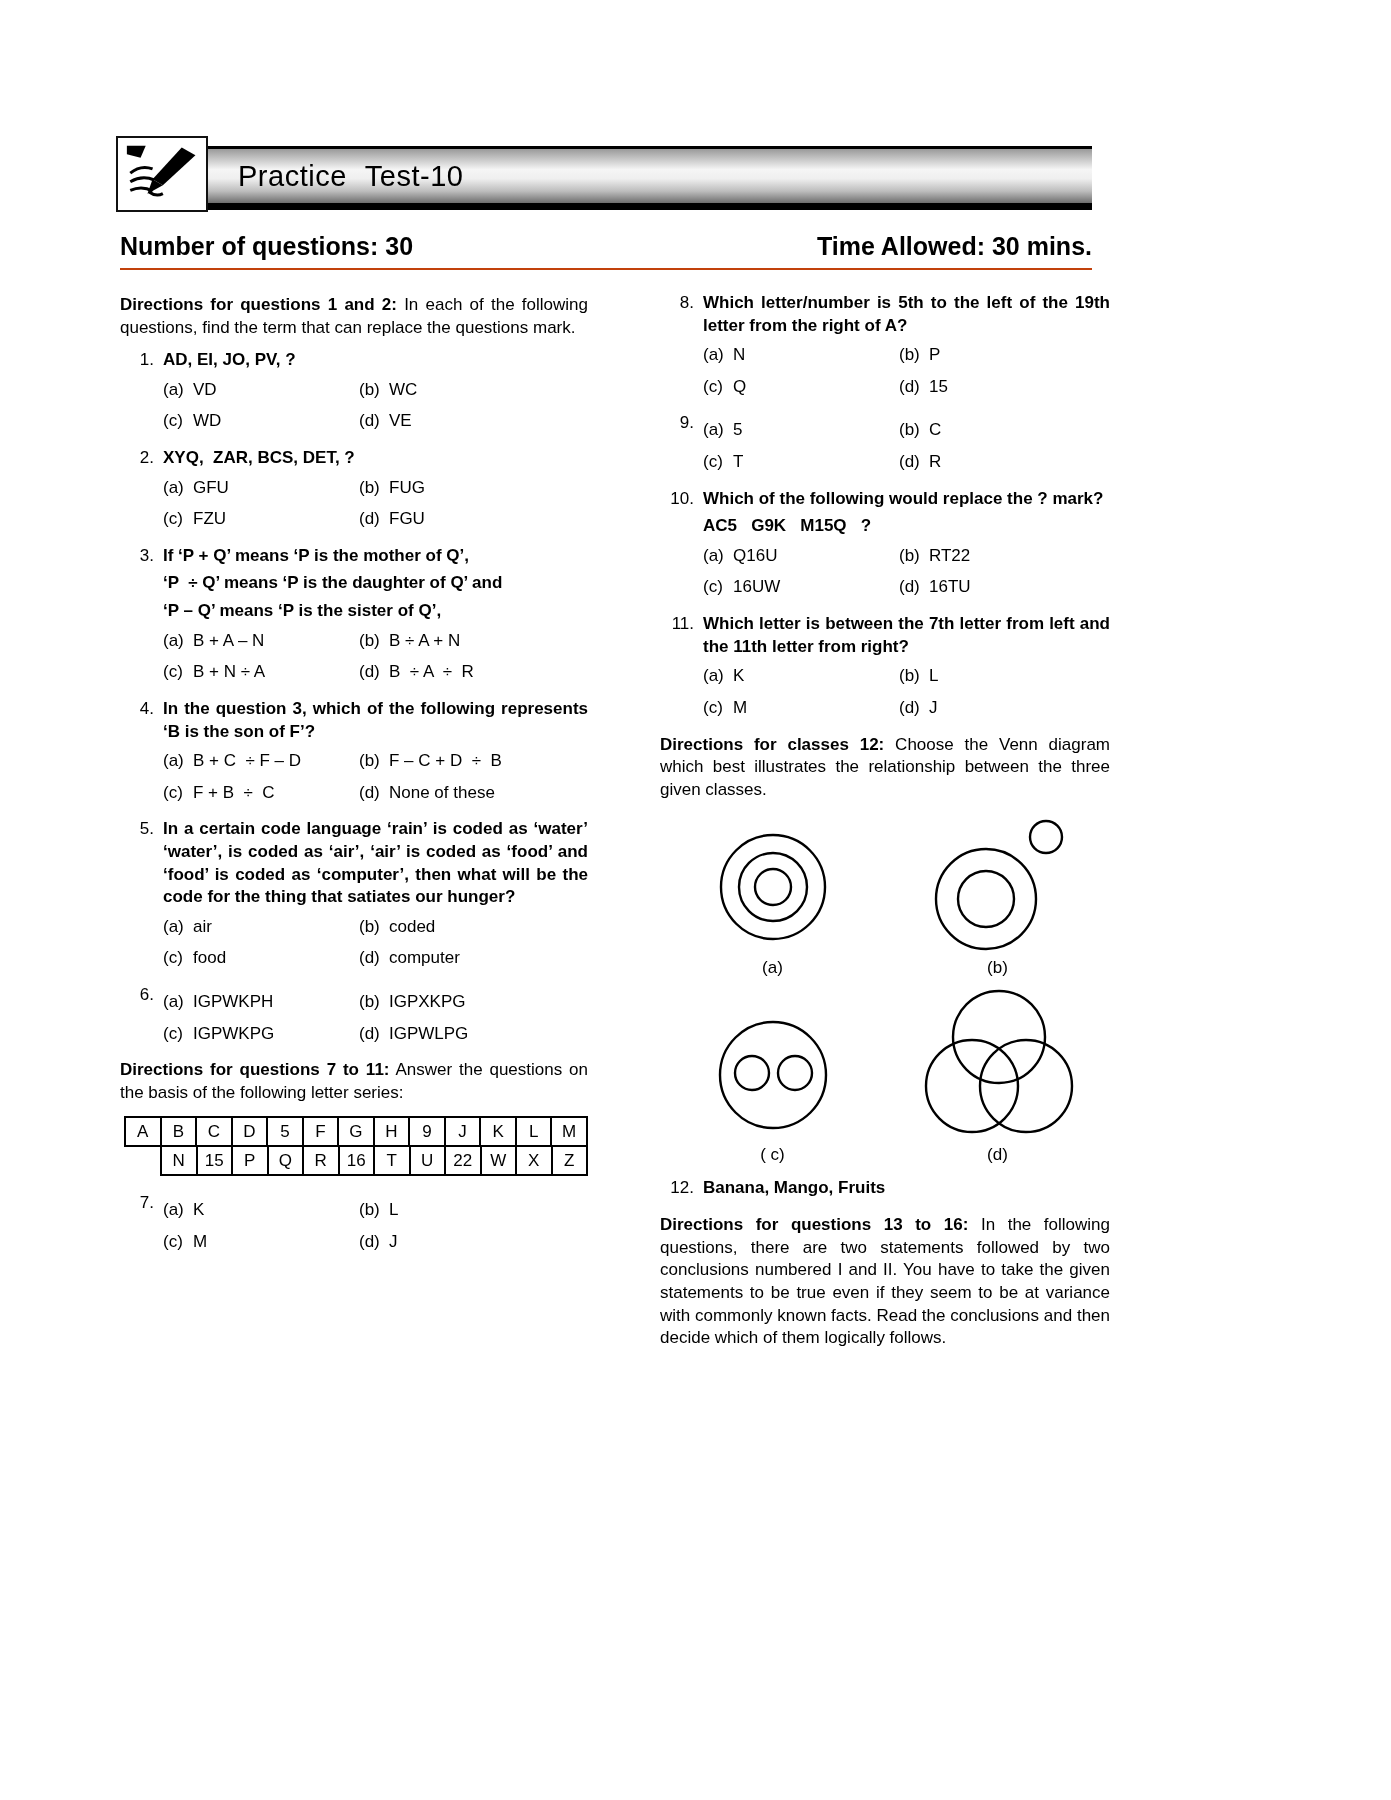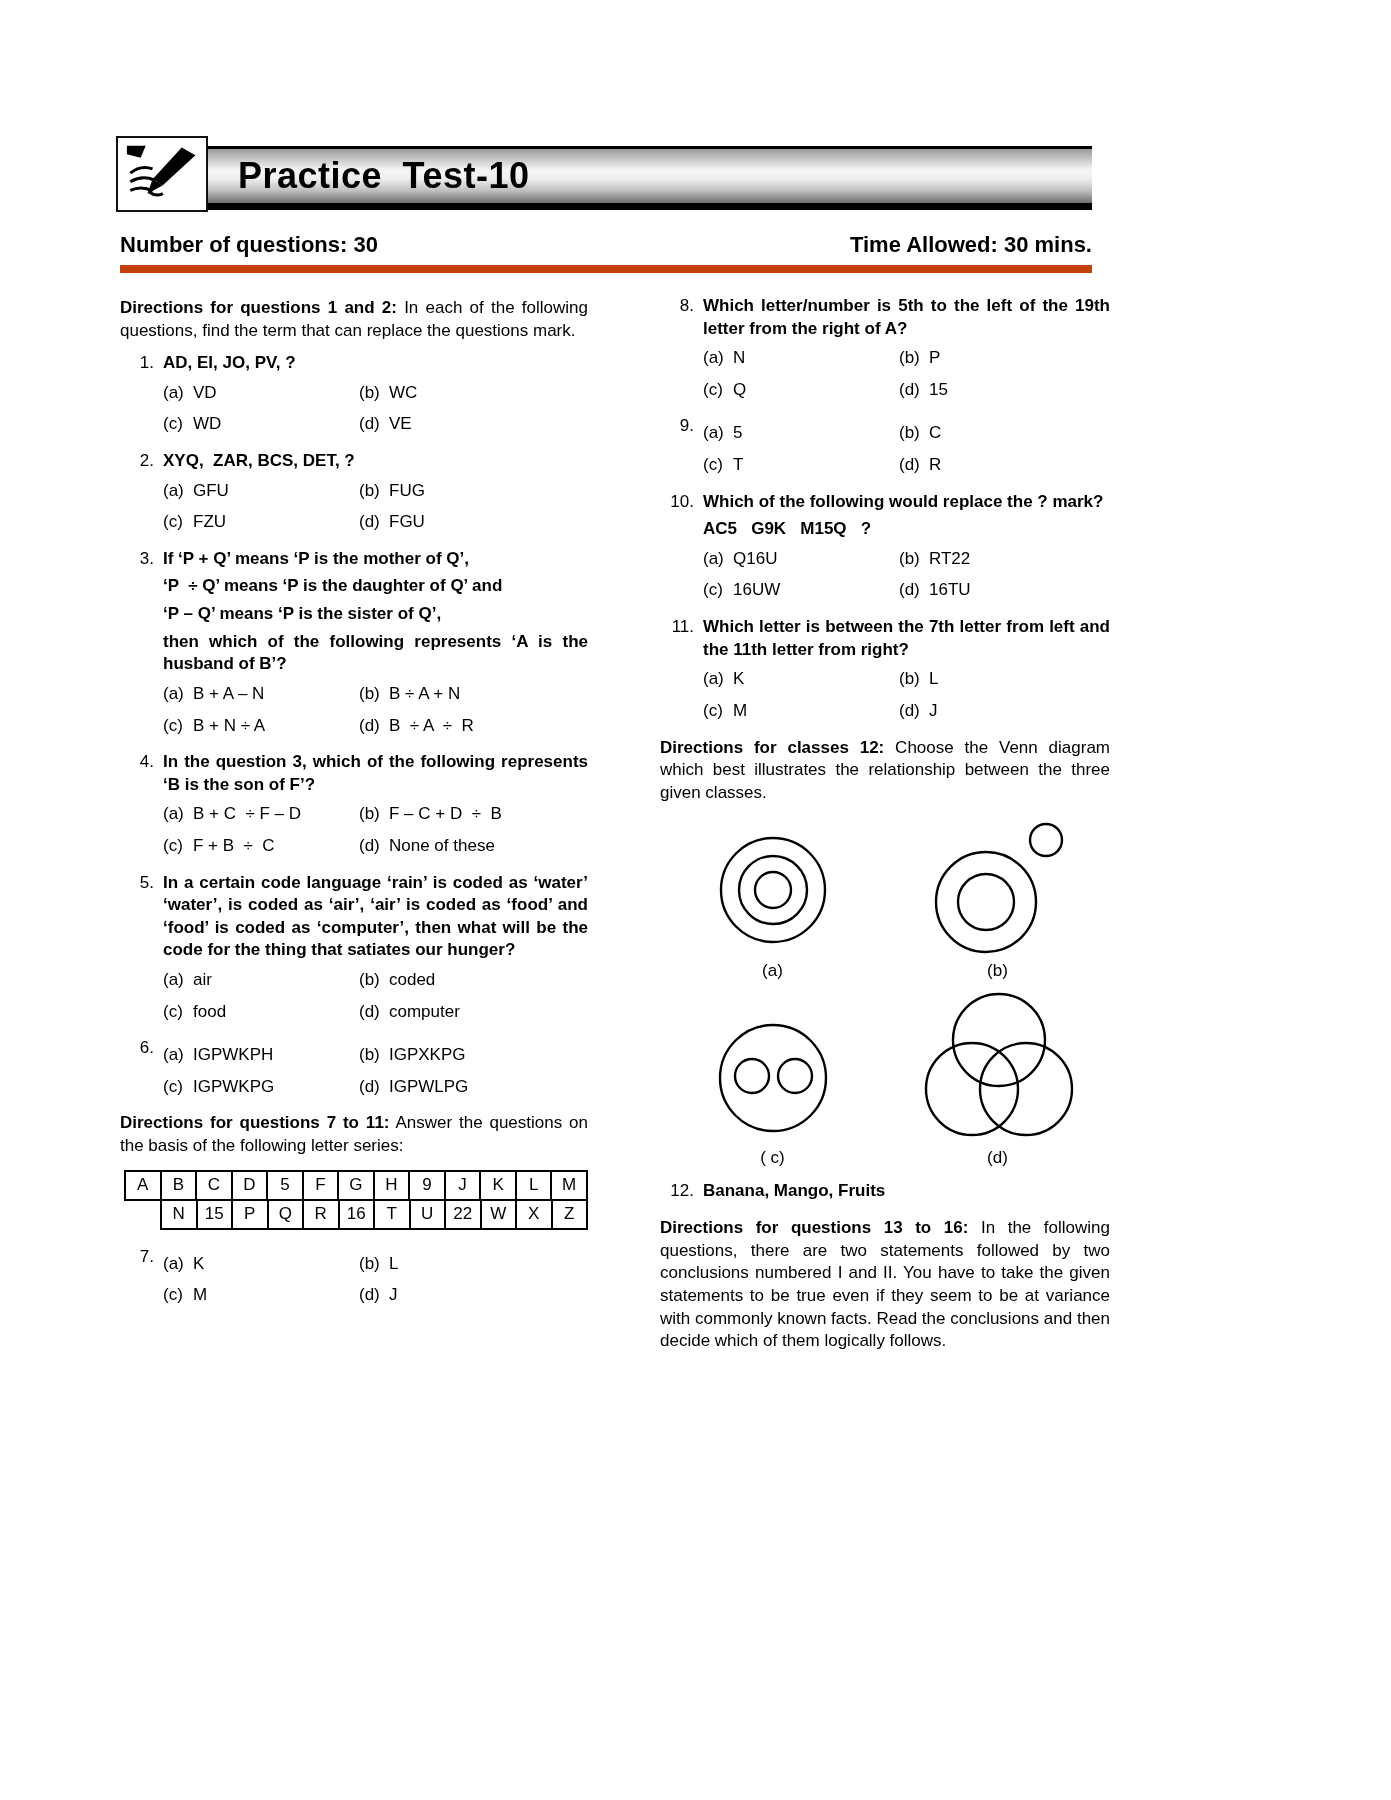--- a/index.html
+++ b/index.html
@@ -10,33 +10,33 @@
   }
   .page{position:absolute;left:120px;top:146px;width:972px;}
 
   
   .banner{
     position:relative;height:54px;
     border-top:3px solid #000;border-bottom:7px solid #000;
     background:linear-gradient(to bottom,#9a9a9a 0%,#f5f5f5 38%,#efefef 55%,#bdbdbd 78%,#6e6e6e 100%);
   }
   .banner-title{
-    font-size:36px;font-weight:bold;letter-spacing:.5px;word-spacing:10px;
+    font-size:29px;font-weight:normal;letter-spacing:.5px;word-spacing:10px;
     padding-left:118px;line-height:54px;white-space:nowrap;
   }
   .icon-box{
     position:absolute;left:-4px;top:-13px;width:92px;height:76px;
     background:#fff;border:2px solid #111;box-sizing:border-box;
     display:flex;align-items:center;justify-content:center;
   }
   
   .meta{
     display:flex;justify-content:space-between;align-items:flex-end;
-    font-weight:bold;font-size:22px;margin-top:22px;padding-bottom:7px;
-    border-bottom:8px solid #c2410c;
+    font-weight:bold;font-size:25px;margin-top:22px;padding-bottom:7px;
+    border-bottom:2px solid #c2410c;
   }
   
   .cols{display:flex;gap:72px;margin-top:20px;}
   .col{font-size:17px;line-height:1.33;}
   .col-left{width:468px;}
   .col-right{width:460px;}
 
   .directions{margin:4px 0 10px 0;text-align:justify;}
   .directions b{font-weight:bold;}
 
@@ -145,21 +145,20 @@
               </div>
             </div>
           </div>
         </div>
         <div class="question">
           <div class="qnum">3.</div>
           <div class="qbody">
             <div class="qline">If ‘P + Q’ means ‘P is the mother of Q’,</div>
             <div class="qline">‘P  ÷ Q’ means ‘P is the daughter of Q’ and</div>
             <div class="qline">‘P – Q’ means ‘P is the sister of Q’,</div>
-            <div class="qline">then which of the following represents ‘A is the husband of B’?</div>
             <div class="options">
               <div class="option">
                 <span class="opt-letter">(a)</span>
                 <span class="opt-text">B + A – N</span>
               </div>
               <div class="option">
                 <span class="opt-letter">(b)</span>
                 <span class="opt-text">B ÷ A + N</span>
               </div>
               <div class="option">

